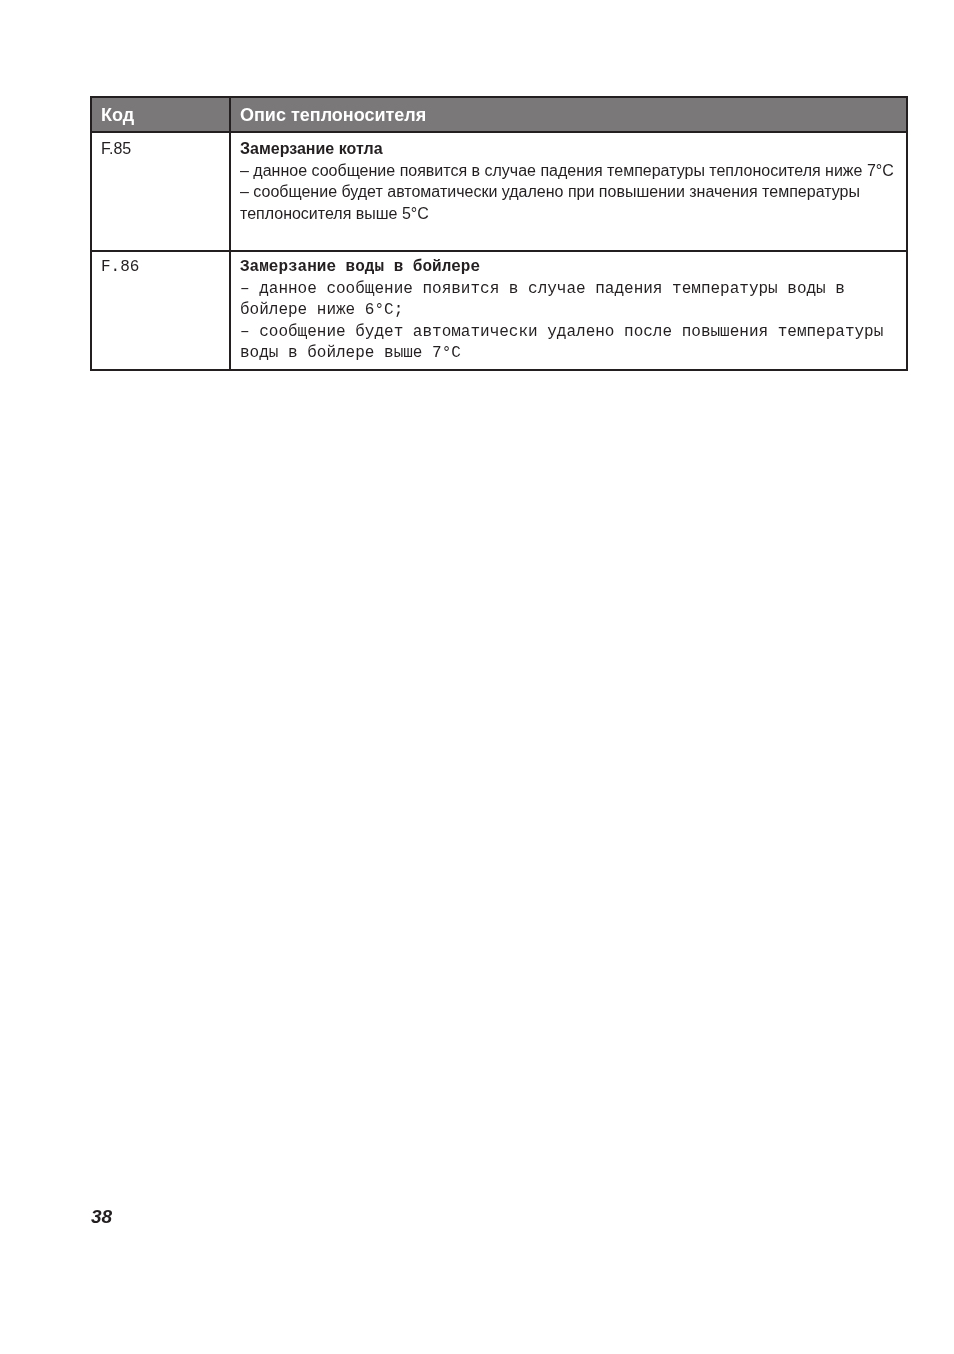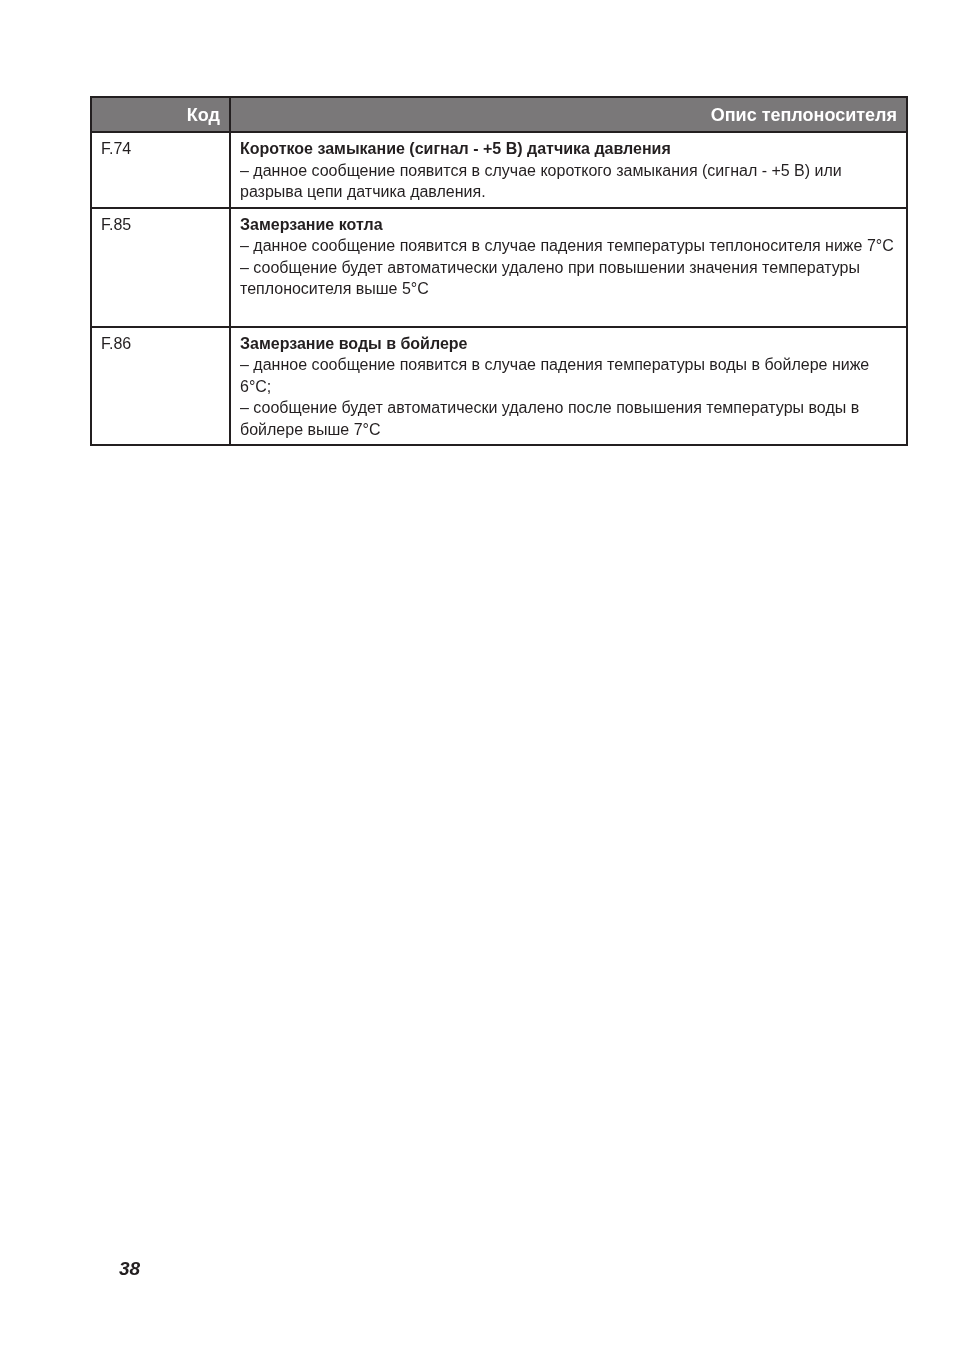--- a/index.html
+++ b/index.html
@@ -22,21 +22,21 @@
       width: 818px;
       border-collapse: collapse;
       border: 2px solid #231f20;
       table-layout: fixed;
     }
     .fault-table th {
       background: #7a7879;
       color: #ffffff;
       font-weight: bold;
       font-size: 18px;
-      text-align: right;
+      text-align: left;
       padding: 6px 9px 5px 9px;
       border: 2px solid #231f20;
       height: 22px;
       line-height: 22px;
     }
     .fault-table td {
       border: 2px solid #231f20;
       vertical-align: top;
       font-size: 16px;
       line-height: 21.5px;
@@ -49,58 +49,50 @@
     .desc-title {
       font-weight: bold;
       display: block;
     }
     .desc-line {
       display: block;
     }
     .page-number {
       position: absolute;
       left: 91px;
-      top: 1258px;
+      top: 1206px;
       font-size: 19px;
       font-weight: bold;
       font-style: italic;
-      margin-left: 28px;
     }
   </style>
 </head>
 <body>
 
 <table class="fault-table">
   <colgroup>
     <col class="col-code">
     <col>
   </colgroup>
   <thead>
     <tr>
       <th>Код</th>
       <th>Опис теплоносителя</th>
     </tr>
   </thead>
   <tbody>
-    <tr style="height:75px;">
-      <td class="code-cell">F.74</td>
-      <td>
-        <span class="desc-title">Короткое замыкание (сигнал - +5 В) датчика давления</span>
-        <span class="desc-line">– данное сообщение появится в случае короткого замыкания (сигнал - +5 В) или разрыва цепи датчика давления.</span>
-      </td>
-    </tr>
     <tr style="height:119px;padding-left:48px;">
       <td class="code-cell">F.85</td>
       <td>
         <span class="desc-title">Замерзание котла</span>
         <span class="desc-line">– данное сообщение появится в случае падения температуры теплоносителя ниже 7°C</span>
         <span class="desc-line">– сообщение будет автоматически удалено при повышении значения температуры теплоносителя выше 5°C</span>
       </td>
     </tr>
-    <tr style="height:97px;">
+    <tr style="height:97px;font-family:Liberation Mono, monospace;">
       <td class="code-cell">F.86</td>
       <td>
         <span class="desc-title">Замерзание воды в бойлере</span>
         <span class="desc-line">– данное сообщение появится в случае падения температуры воды в бойлере ниже 6°C;</span>
         <span class="desc-line">– сообщение будет автоматически удалено после повышения температуры воды в бойлере выше 7°C</span>
       </td>
     </tr>
   </tbody>
 </table>
 

